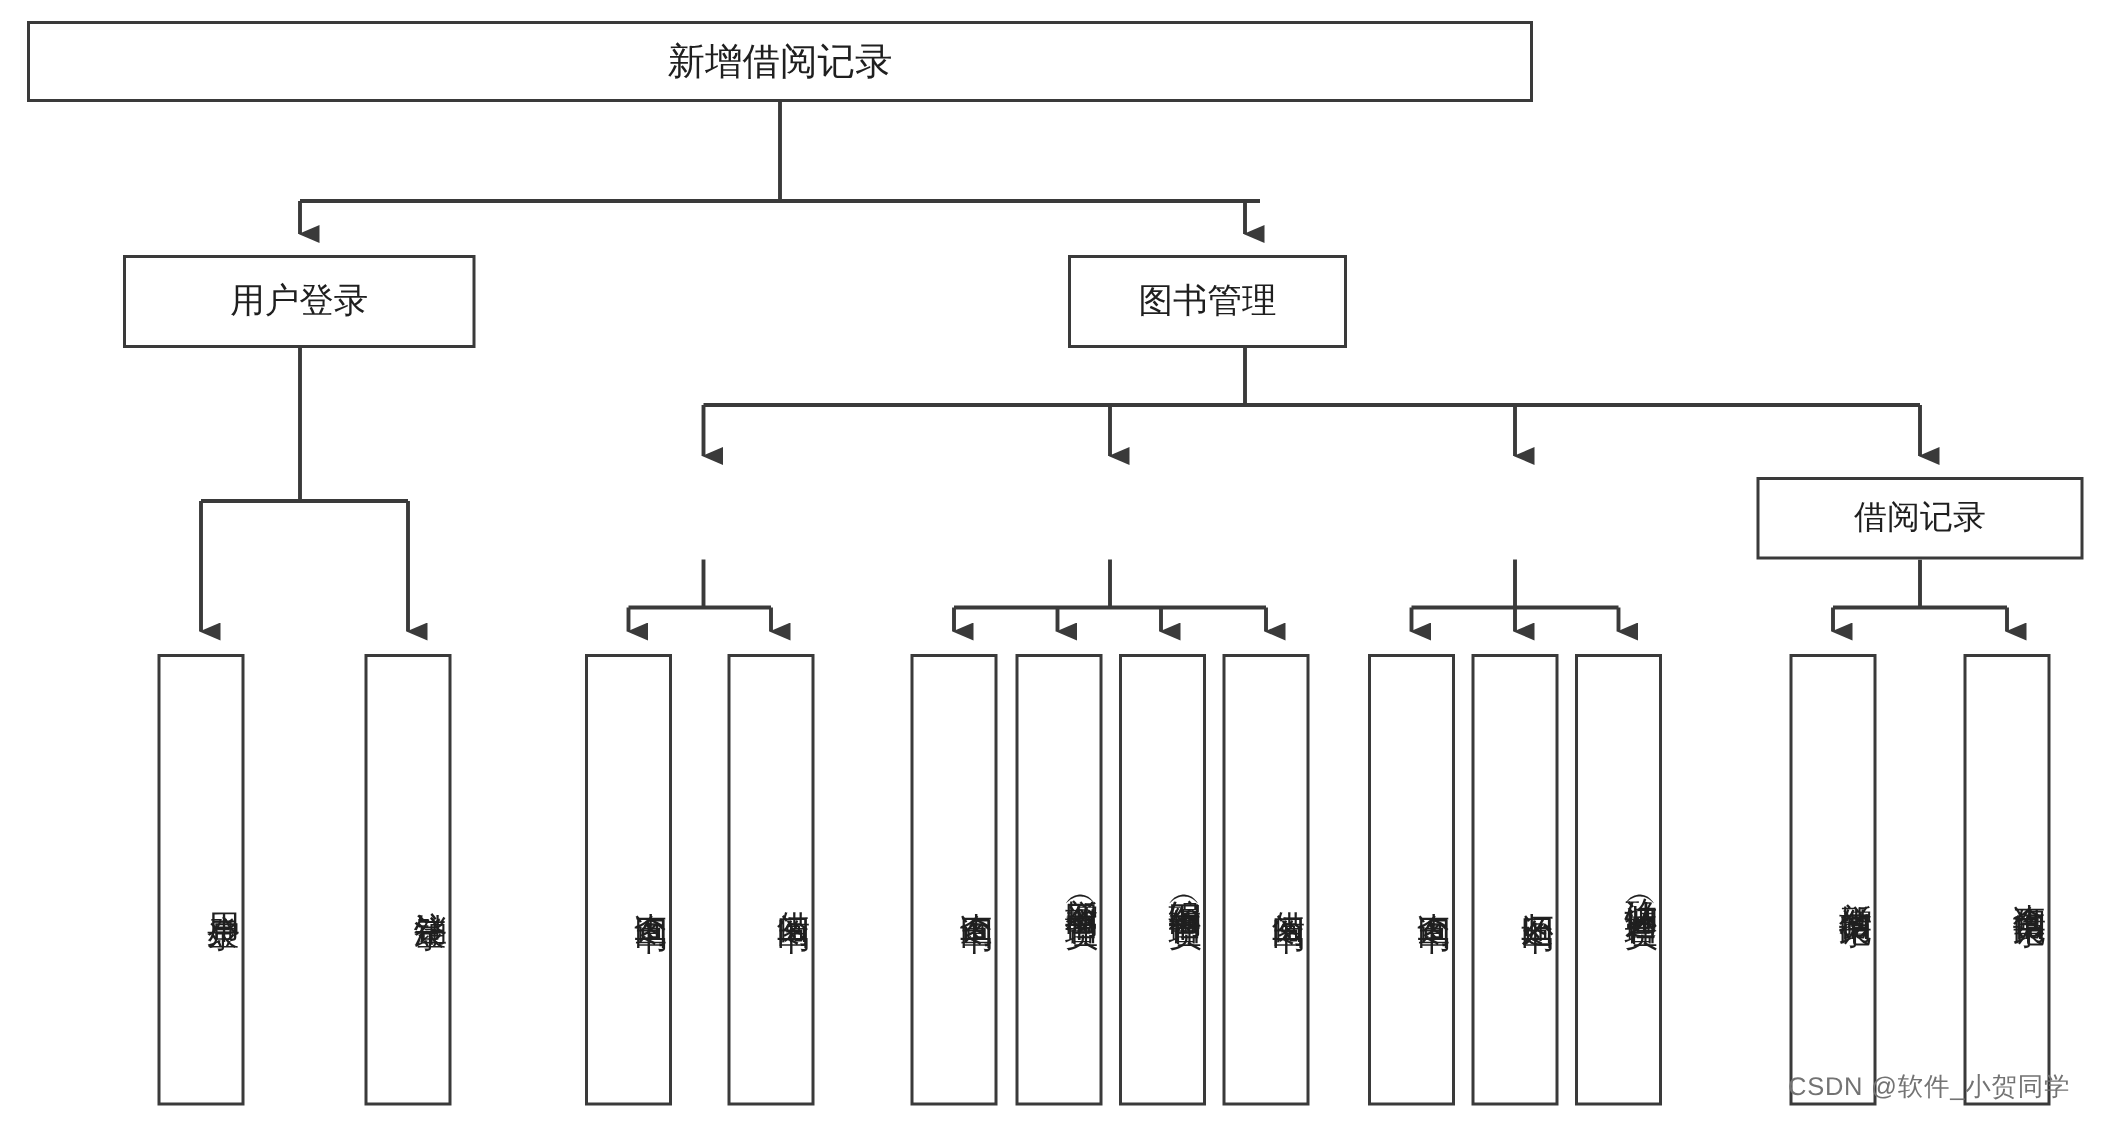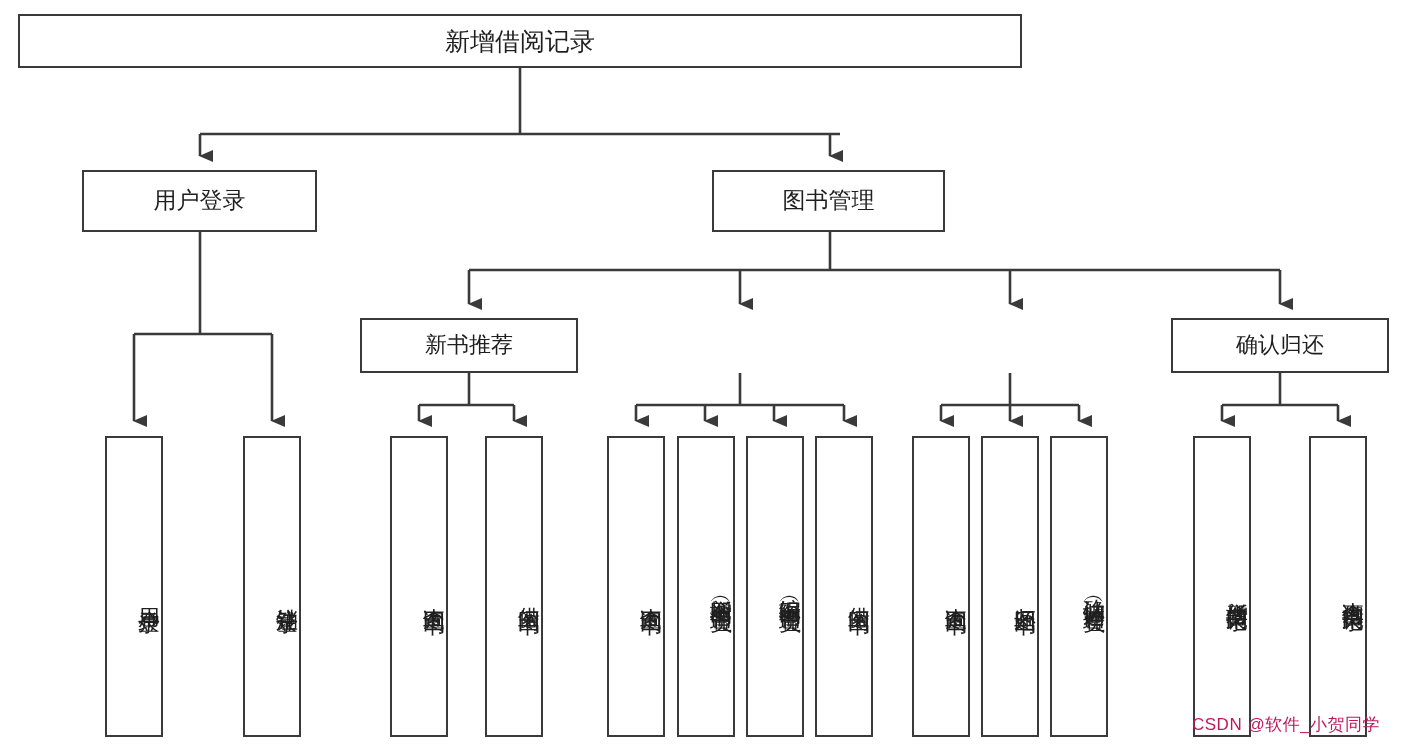--- a/index.html
+++ b/index.html
@@ -56,21 +56,21 @@
   }
   .node.leaf.tall {
     padding-top: 6px;
   }
   .label {
     line-height: 1.12;
     white-space: nowrap;
   }
   .watermark {
     position: absolute;
-    color: #be185d;
+    color: #737373;
     font-size: 17px;
     letter-spacing: 0.5px;
     z-index: 3;
     white-space: nowrap;
   }
 </style>
 </head>
 <body>
 
 <div id="canvas">
@@ -125,29 +125,26 @@
     </g>
   </svg>
 
   <div class="node root" style="left:18px; top:14px; width:1004px; height:54px;">
     <span class="label">新增借阅记录</span>
   </div>
 
   <div class="node l2" style="left:82px; top:170px; width:235px; height:62px;">
     <span class="label">用户登录</span>
   </div>
-  <div class="node l2" style="left:712px; top:170px; width:233px; height:62px;">
+  <div class="node l2" style="left:712px; top:170px; width:186px; height:62px;">
     <span class="label">图书管理</span>
   </div>
 
-  <div class="node l3" style="left:360px; top:318px; width:218px; height:55px;">
-    <span class="label">新书推荐</span>
-  </div>
   <div class="node l3" style="left:1171px; top:318px; width:218px; height:55px;">
-    <span class="label">确认归还</span>
+    <span class="label">借阅记录</span>
   </div>
 
   <div class="node leaf" style="left:105px; top:436px; width:58px; height:301px;">
     <span class="label">用户登录</span>
   </div>
   <div class="node leaf" style="left:243px; top:436px; width:58px; height:301px;">
     <span class="label">注销登录</span>
   </div>
 
   <div class="node leaf" style="left:390px; top:436px; width:58px; height:301px;">

